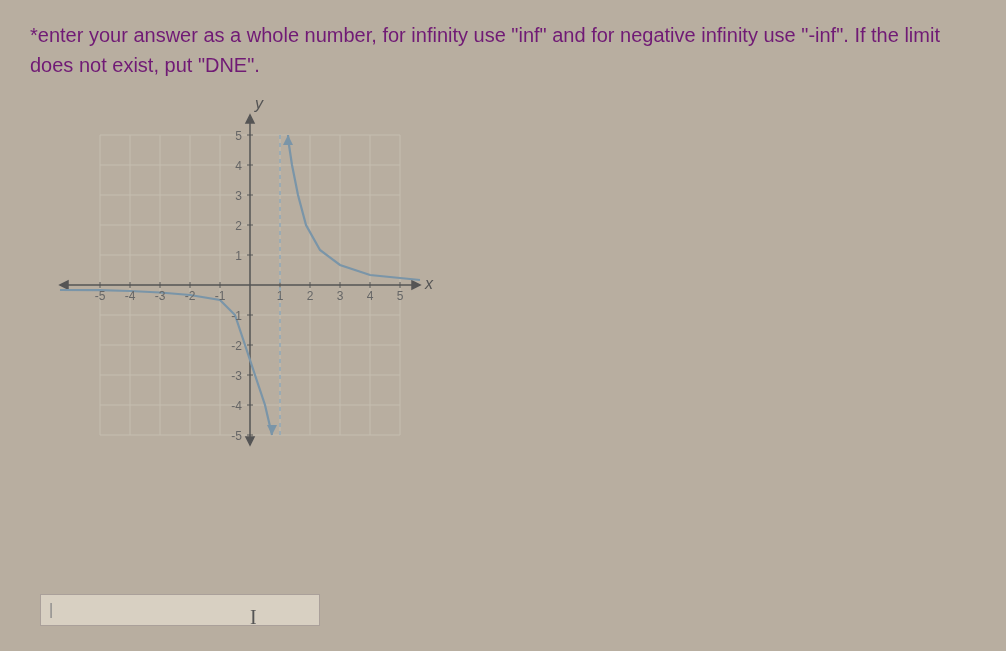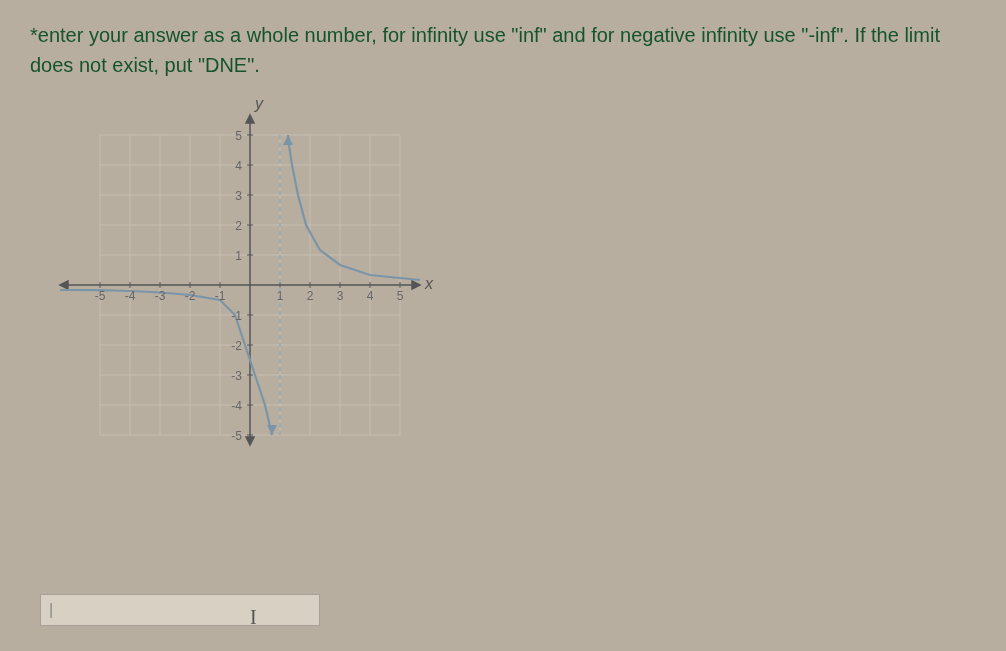--- a/index.html
+++ b/index.html
@@ -5,21 +5,21 @@
     * { margin: 0; padding: 0; box-sizing: border-box; }
     body {
       background: #b8aea0;
       font-family: Arial, sans-serif;
       padding: 20px 30px;
       width: 1006px;
       height: 651px;
       position: relative;
     }
     .instruction {
-      color: #14532d;
+      color: #701a75;
       font-size: 20px;
       line-height: 1.5;
       margin-bottom: 20px;
     }
     .chart-container {
       position: relative;
       width: 400px;
       height: 370px;
       margin-top: 10px;
       margin-left: 0px;

